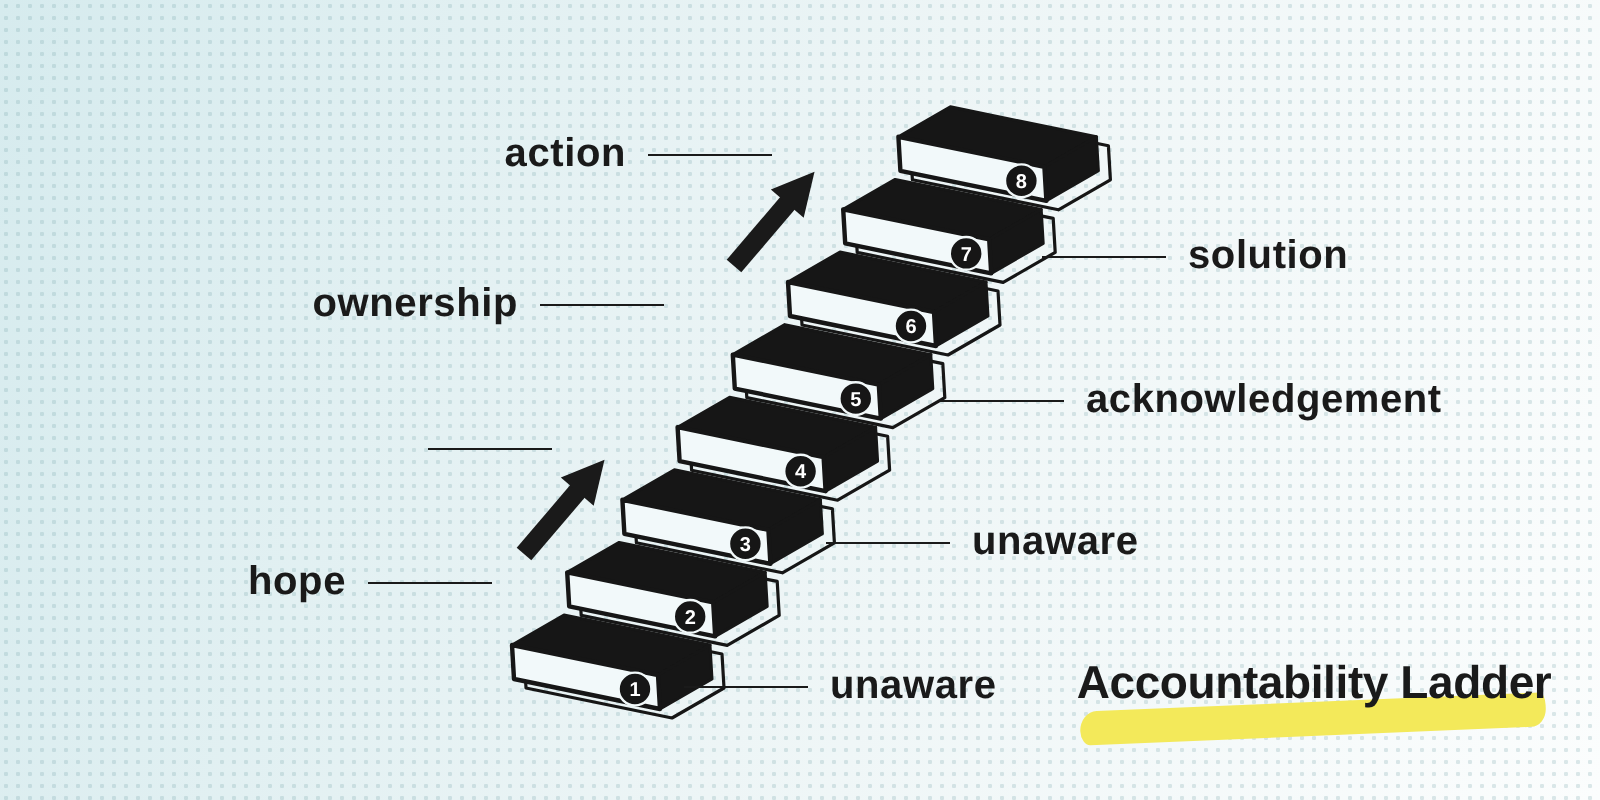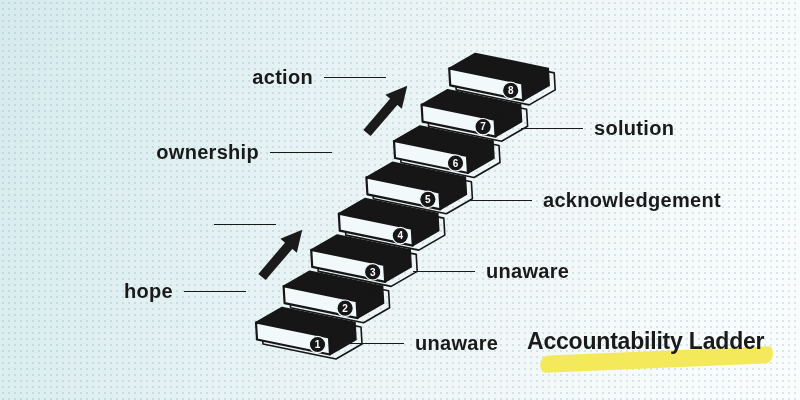--- a/index.html
+++ b/index.html
@@ -22,21 +22,21 @@
   
   .row.action     {top:68px;  right:414px;}
   .row.ownership  {top:143px; right:468px;}
   .row.waithope   {top:215px; right:524px;}
   .row.blame      {top:282px; right:554px;}
   
   .row.solution        {left:521px; top:119px;text-align:center;}
   .row.acknowledgement {left:470px; top:191px;}
   .row.excuses         {left:413px; top:262px;}
   .row.unaware         {left:342px; top:334px;}
-  .title{position:absolute;left:527px;top:330px;width:260px;height:50px;}
+  .title{position:absolute;left:527px;top:330px;width:260px;height:50px;text-align:center;}
   .title .hl{
     position:absolute;left:13px;top:21px;width:233px;height:17px;
     background:var(--hl,#f3e95a);transform:rotate(-2.4deg);
     border-radius:9px 3px 8px 5px / 60% 40% 55% 45%;
   }
   .title h1{
     position:relative;margin:0;font-size:23px;font-weight:800;line-height:1;
     letter-spacing:-0.2px;color:var(--ink,#1a1a1a);font-family:"Liberation Sans",sans-serif;
   }
 </style>

